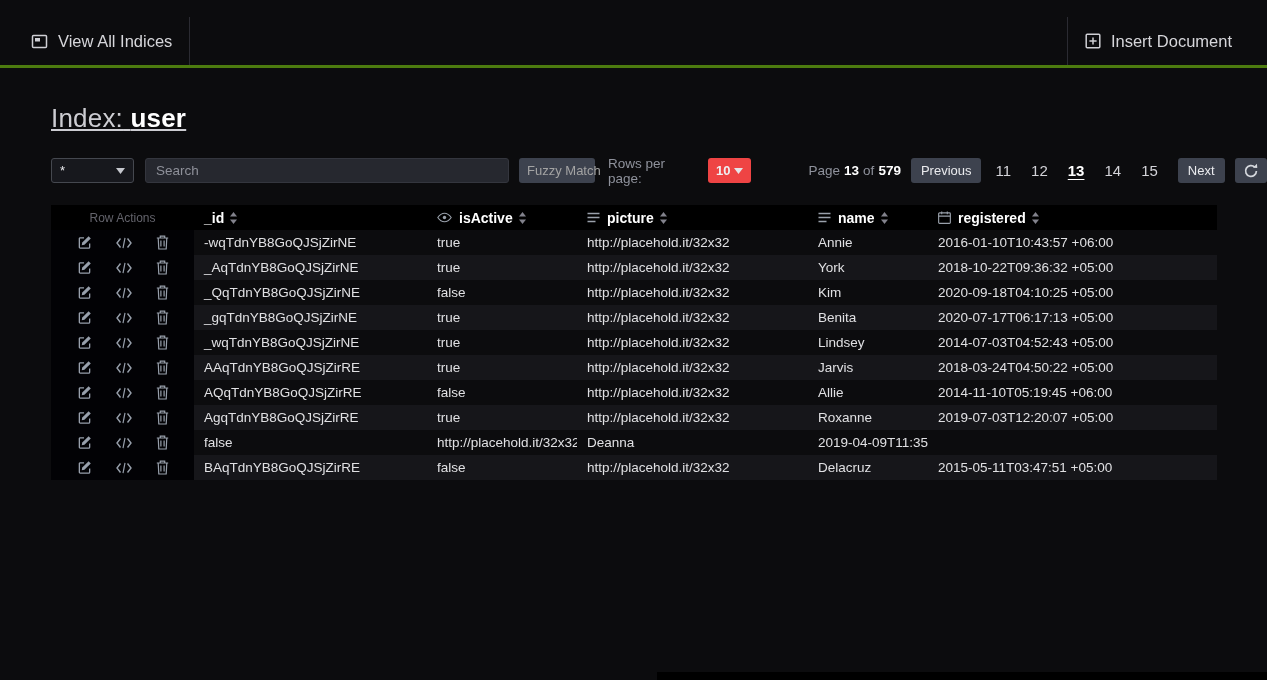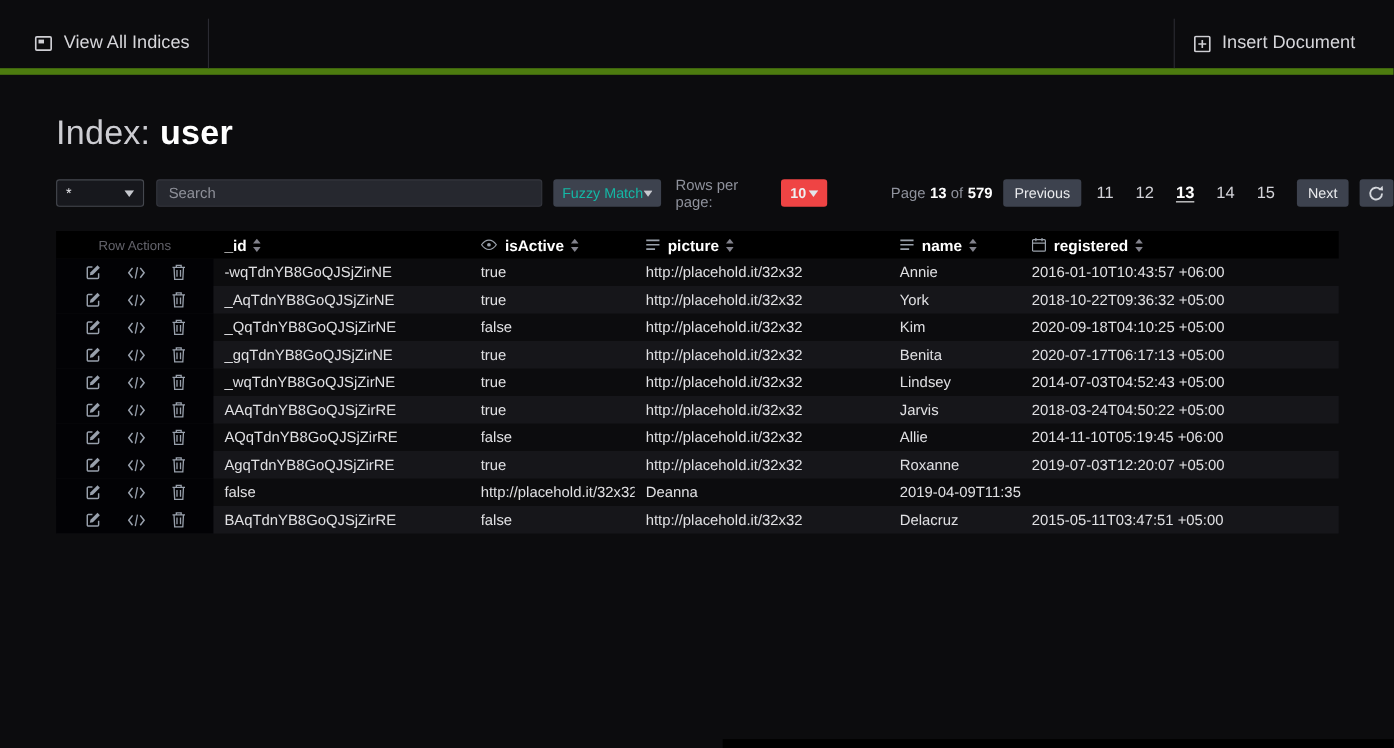--- a/index.html
+++ b/index.html
@@ -4,36 +4,36 @@
 <style>
   * { margin:0; padding:0; box-sizing:border-box; }
   html, body { width:1267px; height:680px; overflow:hidden; }
   body {
     background:#0c0c0e;
     color:#e0e0e4;
     font-family:"Liberation Sans","DejaVu Sans",sans-serif;
     position:relative;
   }
   
-  .topbar { height:68px; display:flex; justify-content:space-between; border-bottom:6px solid #4d7c0f; padding:0 18px; }
+  .topbar { height:68px; display:flex; justify-content:space-between; border-bottom:3px solid #4d7c0f; padding:0 18px; }
   .topbar-item { display:flex; align-items:center; gap:10px; font-size:16.5px; color:#d6d6da; cursor:pointer; margin-top:17px; padding:0 17px; }
   .topbar-item.left  { border-right:1px solid #2b2b32; padding-left:13px; }
   .topbar-item.right { border-left:1px solid #2b2b32; }
   .topbar-icon { display:inline-flex; color:#cfcfd4; }
   
   main { padding:35px 0 0 51px; }
-  .page-title { font-size:31px; font-weight:400; color:#cdcdd2; letter-spacing:.2px; }
+  .page-title { font-size:26px; font-weight:400; color:#cdcdd2; letter-spacing:.2px;text-decoration:underline; }
   .page-title b { color:#ffffff; font-weight:700; }
   
   .toolbar { display:flex; align-items:center; margin-top:24px; height:25px; font-size:13px; }
   .select { display:flex; align-items:center; justify-content:space-between; height:25px; border-radius:3px; cursor:pointer; padding:0 8px; white-space:nowrap; }
   .field-select { width:84px; background:#17181d; border:1px solid #45484f; color:#e8e8ec; }
   .search-input { margin-left:11px; width:370px; height:25px; background:#26282f; border:1px solid #34363e; border-radius:3px; color:#e4e4e8; font-size:13.5px; padding:0 10px; font-family:inherit; outline:none; }
   .search-input::placeholder { color:#8e9099; }
-  .match-select { margin-left:10px; width:98px; background:#3d424e; color:#14b8a6; }
+  .match-select { margin-left:10px; width:76px; background:#3d424e; color:#a3a3a3; }
   .muted { color:#8f929c; }
   .rpp-label { margin-left:13px; font-size:13.5px; }
   .rows-select { margin-left:7px; width:43px; background:#ef4444; color:#eef0f2; font-weight:700; }
   .page-status { margin-left:14px; font-size:13.5px; display:flex; gap:4px; align-items:center;padding-left:44px; }
   .page-status b { color:#ffffff; }
   .btn { margin-left:10px; height:25px; padding:0 10px; background:#3d424e; border:none; border-radius:3px; color:#eaebee; font-size:13px; font-family:inherit; cursor:pointer; }
   .page-numbers { display:flex; margin-left:4px; }
   .page-num { padding:0 10px; font-size:15px; color:#d3d3d8; cursor:pointer; line-height:25px; }
   .page-num.active { color:#ffffff; font-weight:700; text-decoration:underline; text-underline-offset:3px; }
   .icon-btn { display:inline-flex; align-items:center; justify-content:center; width:33px; padding:0; }

